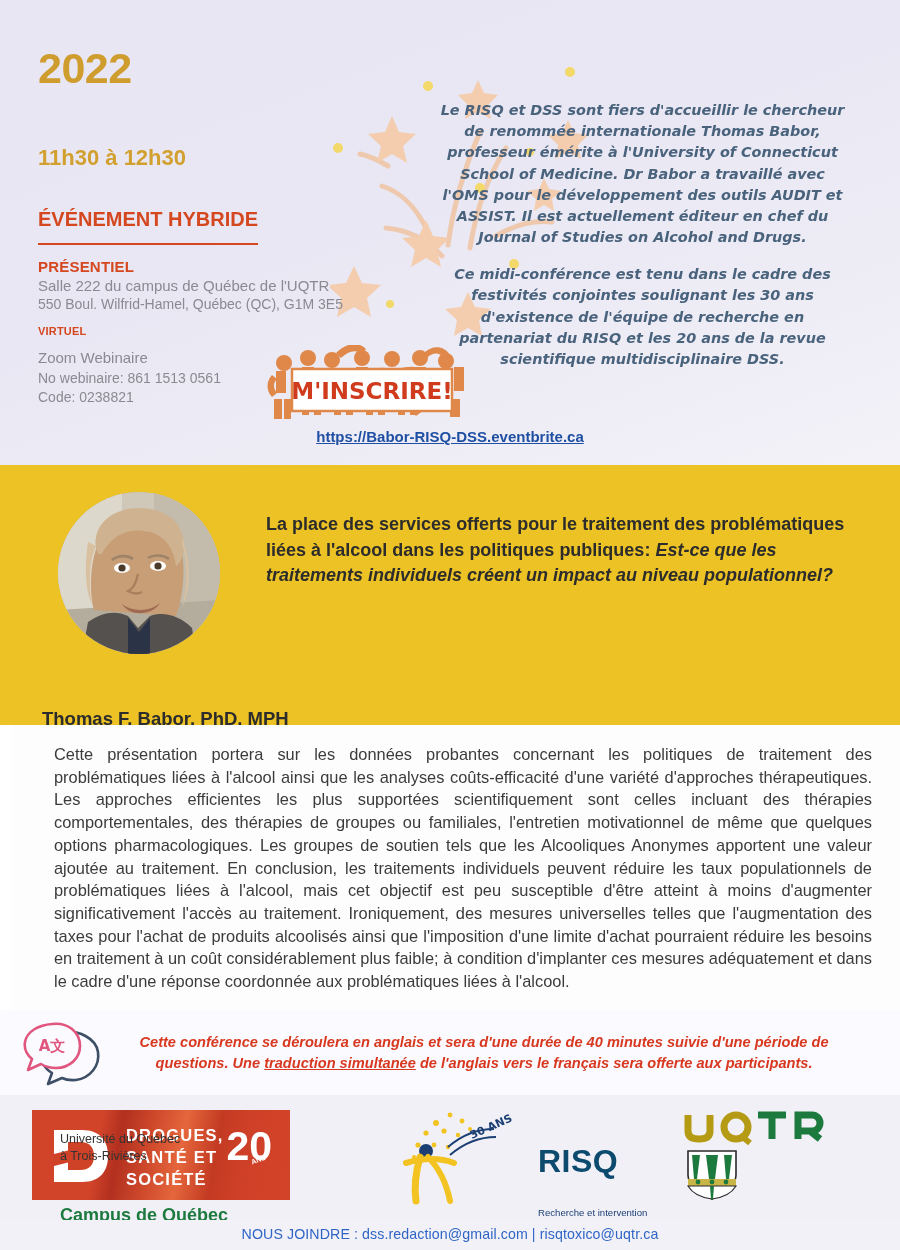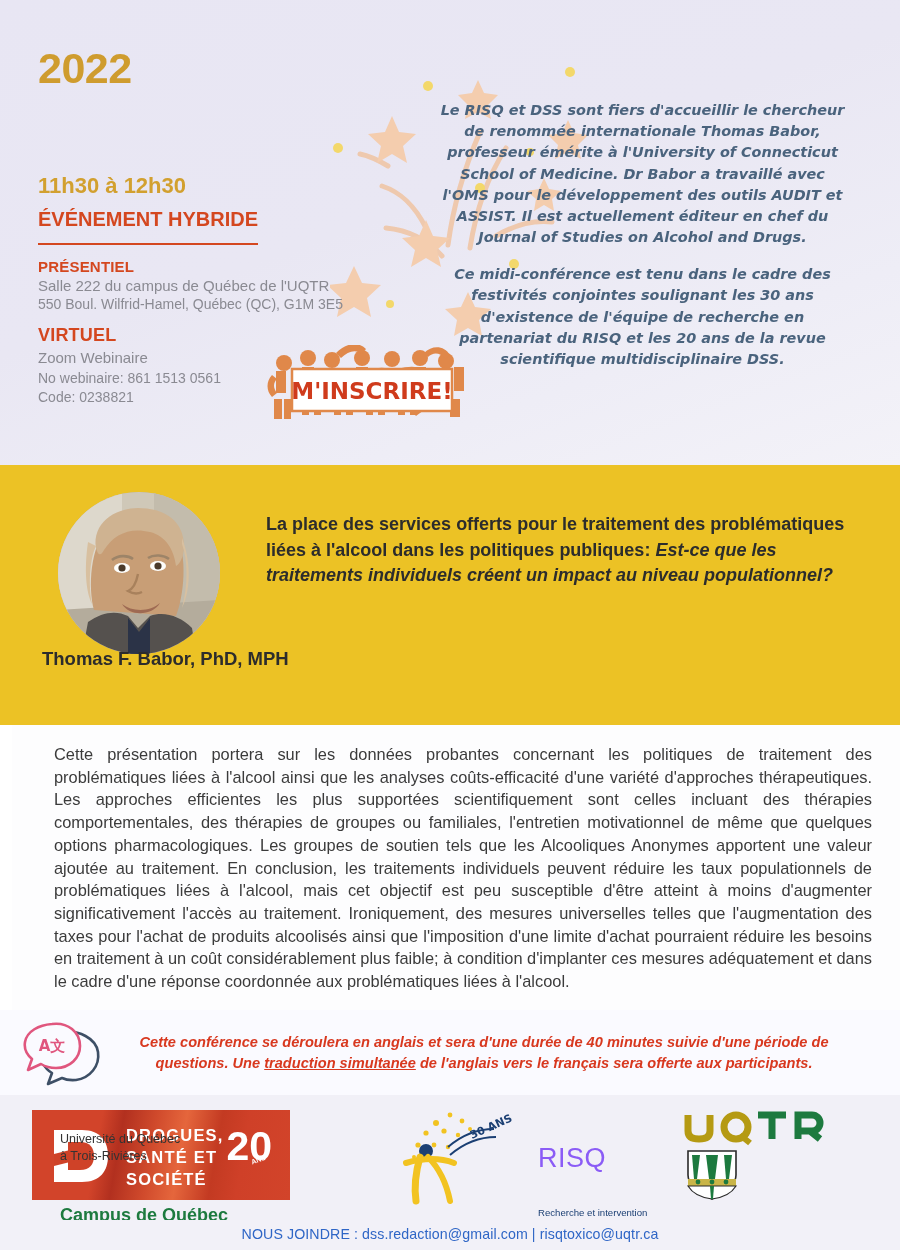--- a/index.html
+++ b/index.html
@@ -19,37 +19,37 @@
   }
   .confetti{position:absolute;left:330px;top:60px;width:260px;height:300px;pointer-events:none;}
 
   .date{
     position:absolute;left:38px;top:46px;
     font-size:43px;line-height:44px;font-weight:bold;
     color:#cf9c2e;letter-spacing:-0.5px;
   }
   .time{
     position:absolute;left:38px;top:145px;
-    font-size:22px;font-weight:bold;color:#d2a02f;margin-top:28px;
+    font-size:22px;font-weight:bold;color:#d2a02f;
   }
   .hybride{
     position:absolute;left:38px;top:208px;
     font-size:20px;font-weight:bold;color:#d4471f;
     border-bottom:2.5px solid #d4471f;padding-bottom:12px;
     display:inline-block;
   }
   .lbl-present{
     position:absolute;left:38px;top:258px;
     font-size:15px;font-weight:bold;color:#d4471f;letter-spacing:.2px;
   }
   .addr1{position:absolute;left:38px;top:277px;font-size:15px;color:#8a8a92;}
   .addr2{position:absolute;left:38px;top:296px;font-size:14px;color:#8a8a92;}
   .lbl-virtuel{
     position:absolute;left:38px;top:325px;
-    font-size:18px;font-weight:bold;color:#d4471f;letter-spacing:.2px;
+    font-size:11px;font-weight:bold;color:#d4471f;letter-spacing:.2px;
   }
   .zoomw{position:absolute;left:38px;top:349px;font-size:15px;color:#8a8a92;}
   .webno{position:absolute;left:38px;top:370px;font-size:14px;color:#8a8a92;}
   .codeno{position:absolute;left:38px;top:389px;font-size:14px;color:#8a8a92;}
 
   .intro{
     position:absolute;left:420px;top:84px;width:445px;
     text-align:center;
     font-family:"DejaVu Sans",sans-serif;
     font-style:italic;font-weight:bold;
@@ -75,21 +75,21 @@
     position:absolute;left:58px;top:492px;width:162px;height:162px;
     border-radius:50%;overflow:hidden;background:#b9ae9c;
   }
   .portrait svg{display:block;}
   .talk-title{
     position:absolute;left:266px;top:512px;width:600px;
     font-size:18px;line-height:1.42;font-weight:bold;color:#2c2c2c;
   }
   .talk-title .it{font-style:italic;}
   .speaker{
-    position:absolute;left:42px;top:648px;
+    position:absolute;left:42px;top:708px;
     font-size:18.5px;font-weight:bold;color:#2c2c2c;
   }
 
   
   .bodywrap{
     position:absolute;left:12px;top:725px;width:900px;height:295px;
     background:#fdfdfe;
   }
   .abstract{
     position:absolute;left:42px;top:18px;width:818px;
@@ -134,21 +134,21 @@
   }
   .dss-ans{
     position:absolute;right:24px;top:46px;
     color:#fff;font-size:7px;font-weight:bold;
     transform:rotate(-20deg);
   }
 
   .logo-risq{position:absolute;left:400px;top:10px;width:240px;height:100px;}
   .risq-name{
     position:absolute;left:538px;top:48px;
-    color:#8b5cf6;font-weight:normal;font-size:27px;letter-spacing:.5px;
+    color:#0c4a6e;font-weight:bold;font-size:32px;letter-spacing:.5px;
   }
   .risq-sub{
     position:absolute;left:538px;top:80px;
     color:#1b3f73;font-size:9.6px;line-height:1.32;margin-top:32px;
   }
 
   .logo-uqtr{position:absolute;left:666px;top:14px;width:220px;height:96px;}
   .uqtr-name{
     position:absolute;left:60px;top:36px;
     color:#333;font-size:12.5px;line-height:1.33;
@@ -257,20 +257,21 @@
         <path d="M140 54 h7 v16 h-7z"></path>
           <path d="M152 54 h7 v16 h-7z"></path>
         <circle cx="186" cy="44" r="9"></circle>
         <path d="M150 62 c16 -14 34 -16 44 -6 l-6 10 c-8 -7 -20 -4 -30 5z"></path>
         <path d="M192 54 h10 v18 h-10z"></path>
       </g>
       <rect x="34" y="24" width="160" height="42" fill="#ffffff" stroke="#e0884a" stroke-width="2.5"></rect>
       <text x="114" y="54" font-family="DejaVu Sans, sans-serif" font-size="23" font-weight="bold" fill="#cf3b1c" text-anchor="middle">M'INSCRIRE!</text>
     </svg>
 
+    <div class="evlink">https://Babor-RISQ-DSS.eventbrite.ca</div>
   </div>
 
   <div class="banner"></div>
 
   <div class="portrait">
     <svg width="162" height="162" viewBox="0 0 162 162">
       <rect width="162" height="162" fill="#cfc8b8"></rect>
       <rect x="0" y="0" width="64" height="120" fill="#ddd8cc"></rect>
       <rect x="96" y="0" width="66" height="130" fill="#c3bcac"></rect>
       <path d="M0 118 L162 108 L162 162 L0 162 Z" fill="#b4ac9c"></path>

